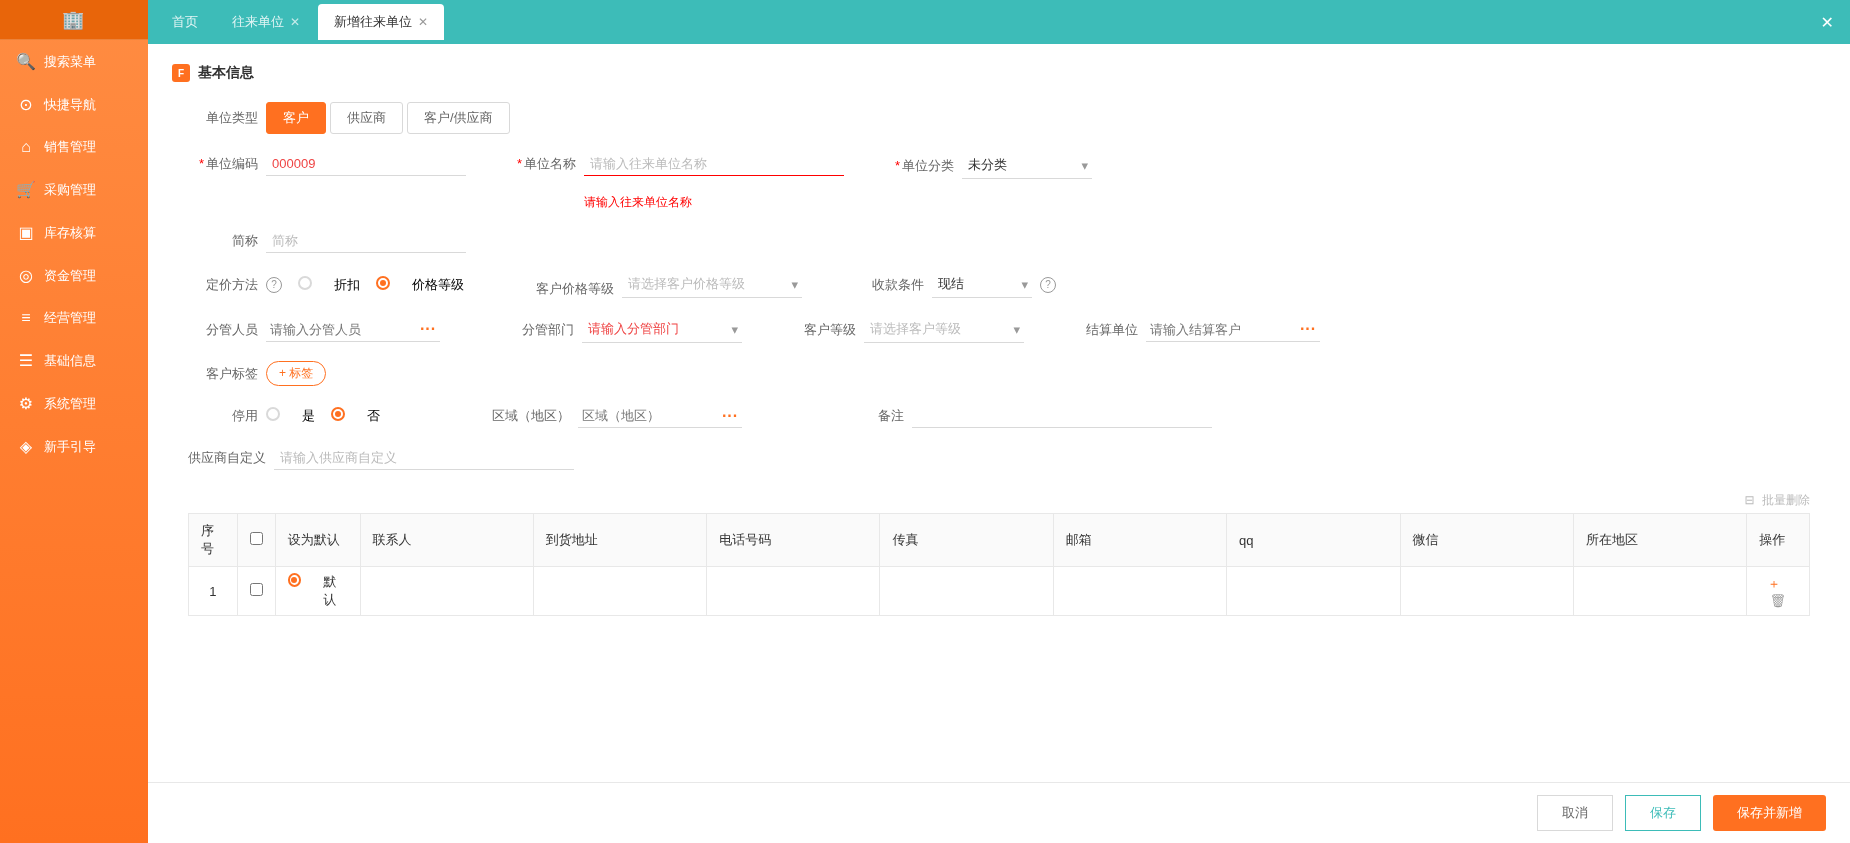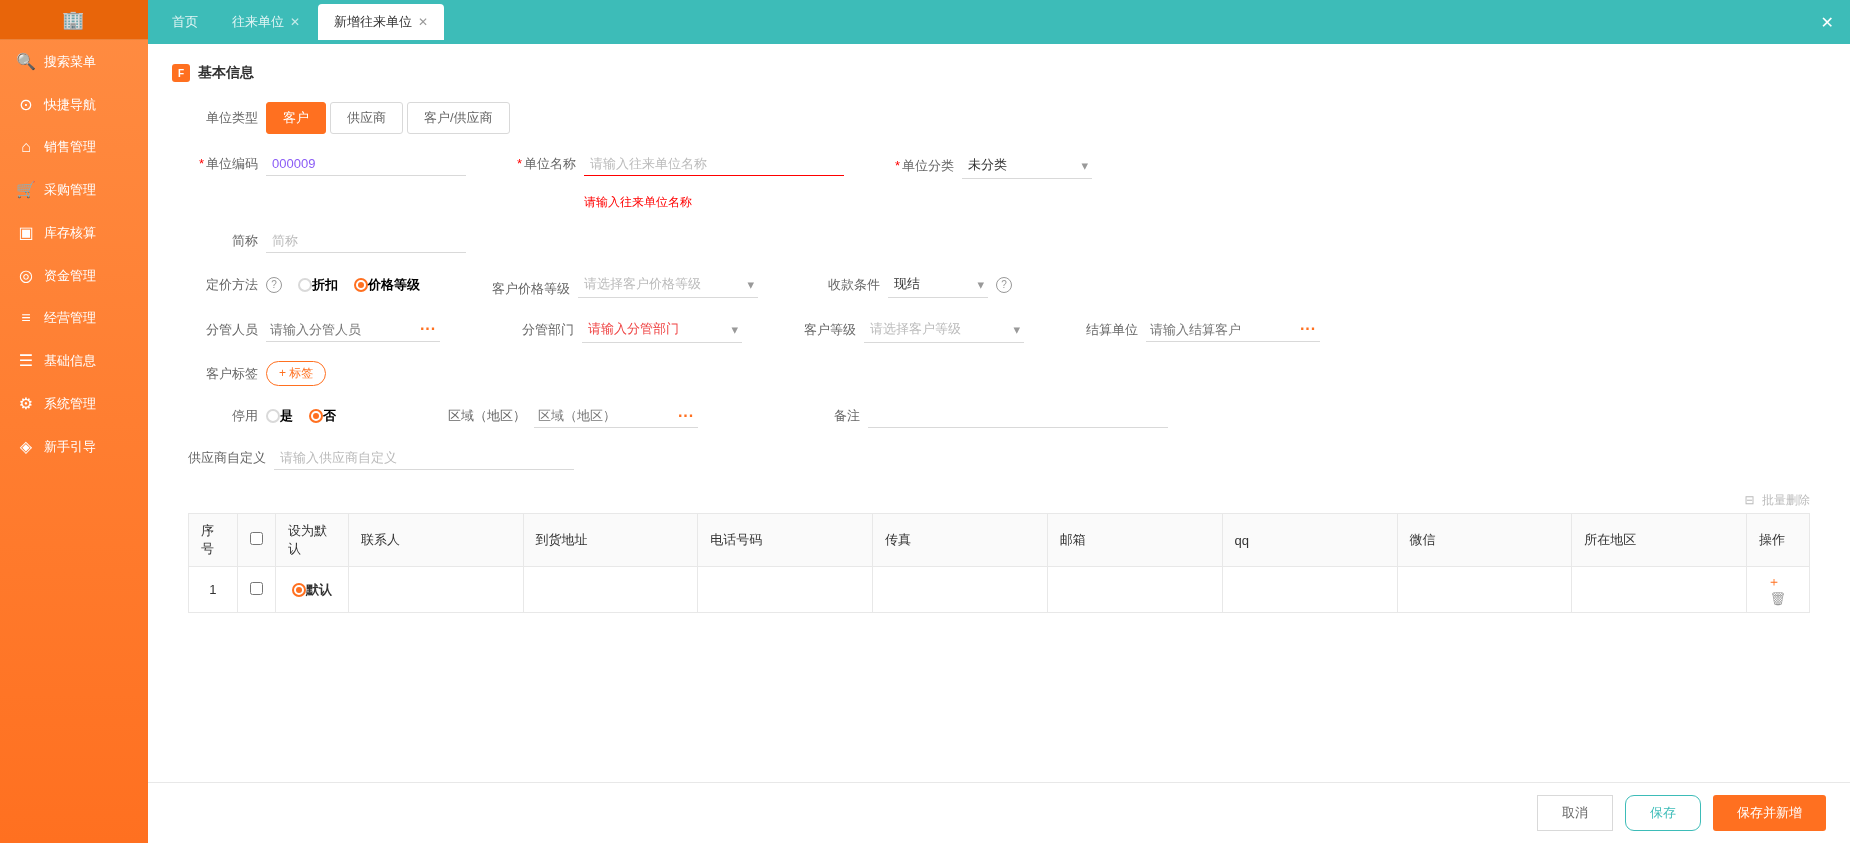--- a/index.html
+++ b/index.html
@@ -187,21 +187,21 @@
       color: #666;
     }
     .unit-type-btn.active {
       background: #ff7020;
       border-color: #ff7020;
       color: white;
     }
 
     
     .radio-group { display: flex; align-items: center; gap: 16px; }
-    .radio-item { display: flex; align-items: center; gap: 0; cursor: pointer; font-weight: bold; }
+    .radio-item { display: flex; gap: 22px; cursor: pointer; }
     .radio-circle {
       width: 14px; height: 14px;
       border-radius: 50%;
       border: 2px solid #d9d9d9;
       display: flex; align-items: center; justify-content: center;
     }
     .radio-circle.selected { border-color: #ff7020; }
     .radio-circle.selected::after {
       content: '';
       width: 6px; height: 6px;
@@ -303,21 +303,21 @@
       color: #666;
       border-radius: 0;
       cursor: pointer;
       font-size: 13px;
     }
     .btn-save {
       padding: 8px 24px;
       border: 1px solid #3dbcb8;
       background: white;
       color: #3dbcb8;
-      border-radius: 9px;
+      border-radius: 0;
       cursor: pointer;
       font-size: 13px;
     }
     .btn-save-new {
       padding: 8px 24px;
       border: none;
       background: #ff7020;
       color: white;
       border-radius: 3px;
       cursor: pointer;
@@ -430,21 +430,21 @@
         <div class="unit-type-group">
           <button class="unit-type-btn active">客户</button>
           <button class="unit-type-btn">供应商</button>
           <button class="unit-type-btn">客户/供应商</button>
         </div>
       </div>
 
       <div class="form-row" style="gap: 40px; align-items: flex-start;">
         <div class="inline-form-field">
           <span class="form-label required">单位编码</span>
-          <input class="form-input" type="text" style="width: 200px; color: #8b5cf6;" value="000009">
+          <input class="form-input" type="text" style="width: 200px; color: #ef4444;" value="000009">
         </div>
         <div class="form-group">
           <div class="inline-form-field">
             <span class="form-label required">单位名称</span>
             <input class="form-input error" type="text" style="width: 260px; border-bottom-color: red;" placeholder="请输入往来单位名称">
           </div>
           <span class="error-tip" style="margin-left: 78px;">请输入往来单位名称</span>
         </div>
         <div class="inline-form-field">
           <span class="form-label required">单位分类</span>

